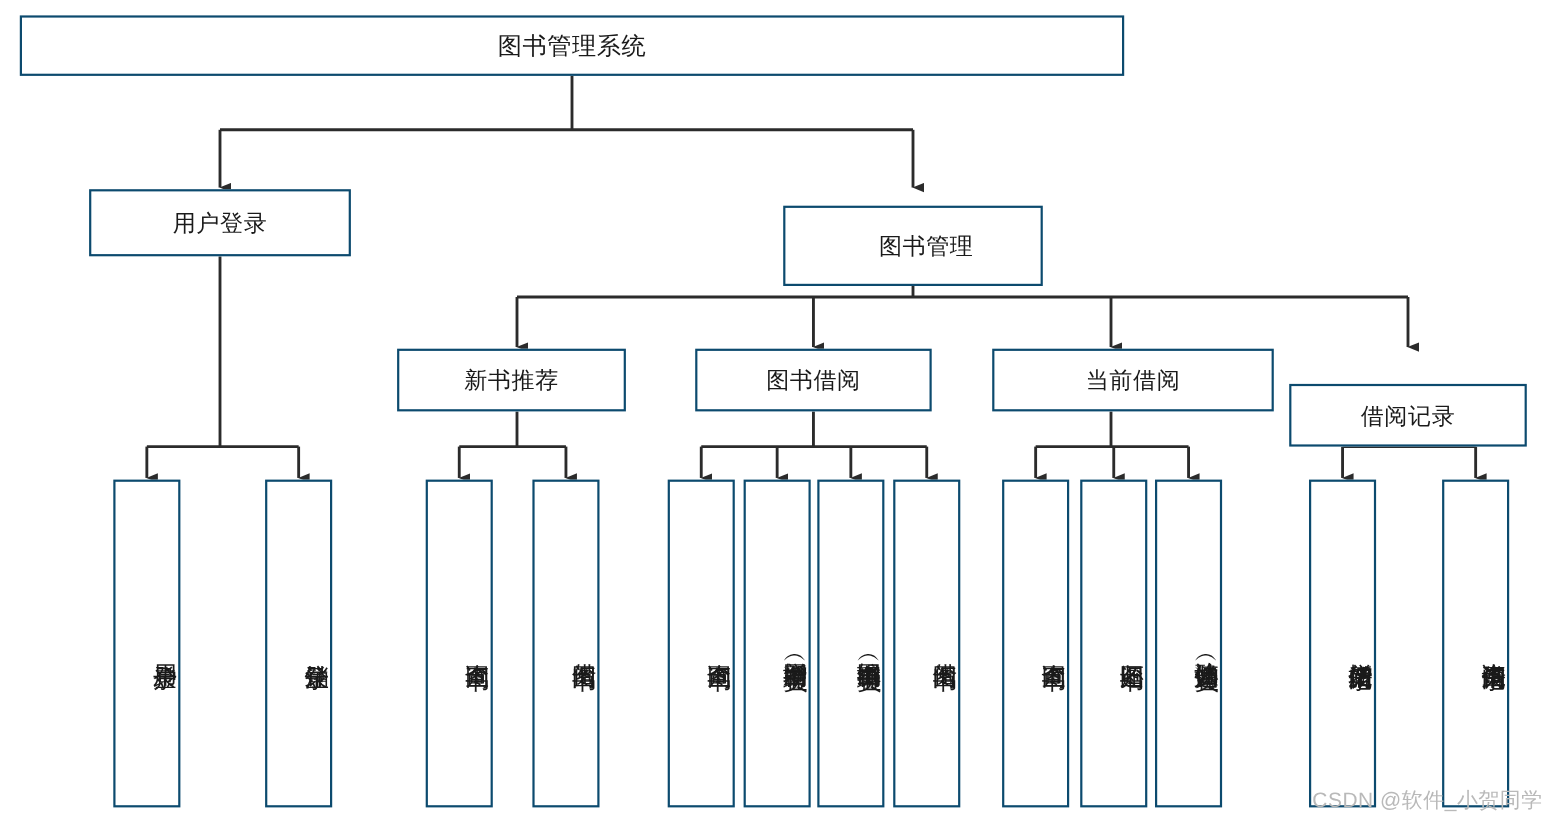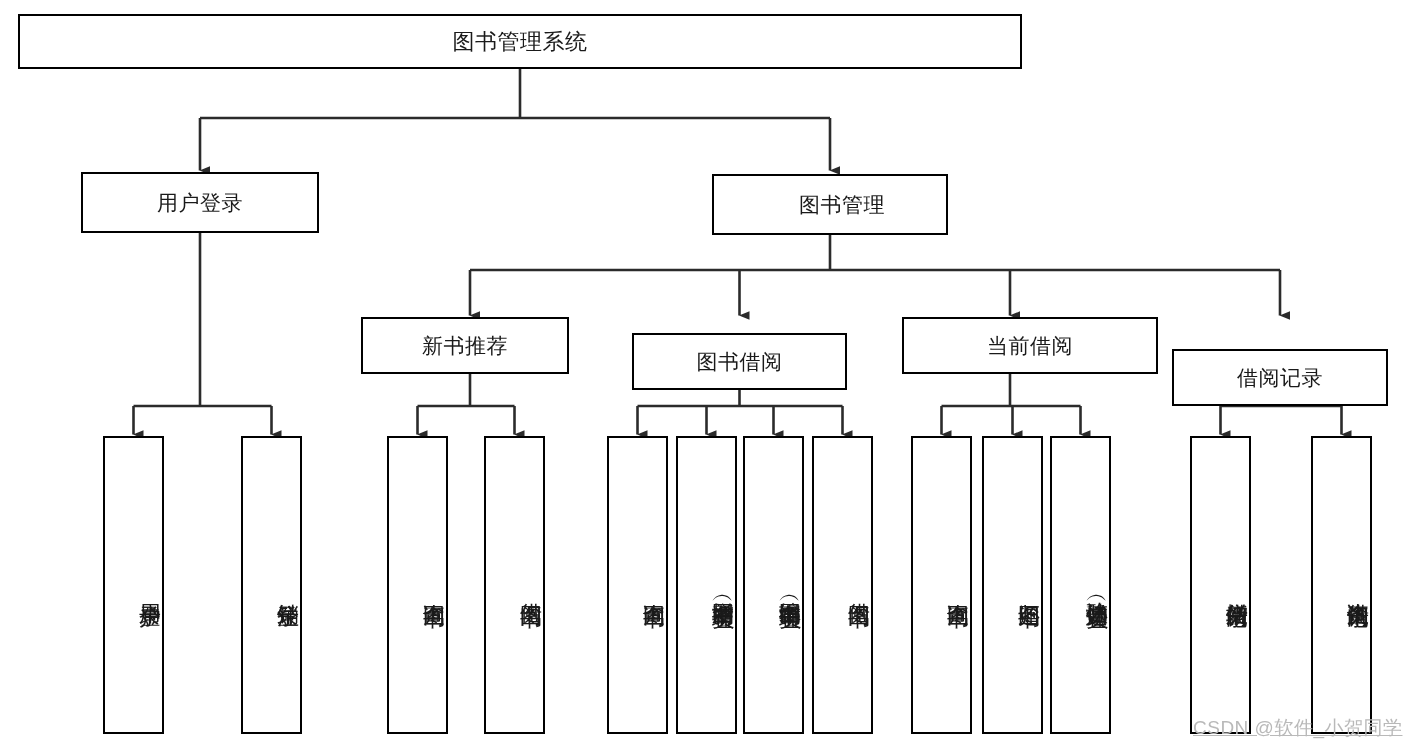--- a/index.html
+++ b/index.html
@@ -20,21 +20,21 @@
   #wires {
     position: absolute;
     left: 0;
     top: 0;
     width: 1405px;
     height: 747px;
   }
   .node {
     position: absolute;
     box-sizing: border-box;
-    border: 2px solid #000000;
+    border: 2px solid #0c4a6e;
     background: #ffffff;
     display: flex;
     align-items: center;
     justify-content: center;
     color: #1a1a1a;
   }
   .node-h {
     font-size: 21px;
     letter-spacing: 0.5px;
   }
@@ -48,21 +48,20 @@
     justify-content: center;
     padding-top: 6px;
   }
   .lvl0 { font-size: 22px; }
   .watermark {
     position: absolute;
     color: #b9b9b9;
     font-size: 19px;
     white-space: nowrap;
     letter-spacing: 0.5px;
-    text-decoration: underline;
   }
 </style>
 </head>
 <body>
 
 <div id="canvas">
   <svg id="wires" viewBox="0 0 1405 747" xmlns="http://www.w3.org/2000/svg">
     <defs>
       <marker id="arrowhead" markerWidth="9" markerHeight="11" refX="4.2" refY="10" orient="auto" markerUnits="userSpaceOnUse">
         <polygon points="0,0 8.4,0 4.2,10.5" fill="#2b2b2b"></polygon>
@@ -101,24 +100,24 @@
         <line x1="1280" y1="374" x2="1280" y2="406"></line>
         <line x1="1220.5" y1="406" x2="1341.5" y2="406"></line>
         <line x1="1220.5" y1="406" x2="1220.5" y2="434.5" marker-end="url(#arrowhead)"></line>
         <line x1="1341.5" y1="406" x2="1341.5" y2="434.5" marker-end="url(#arrowhead)"></line>
       </g>
   </svg>
 
   <div class="node node-h lvl0" style="left: 18px; top: 14px; width: 1004px; height: 55px;">图书管理系统</div>
 
   <div class="node node-h" style="left: 81px; top: 172px; width: 238px; height: 61px;">用户登录</div>
-  <div class="node node-h" style="left: 712px; top: 174px; width: 236px; height: 61px; padding-left: 24px;">图书管理</div>
+  <div class="node node-h" style="left: 712px; top: 187px; width: 236px; height: 73px; padding-left: 24px;">图书管理</div>
 
   <div class="node node-h" style="left: 361px; top: 317px; width: 208px; height: 57px;">新书推荐</div>
-  <div class="node node-h" style="left: 632px; top: 317px; width: 215px; height: 57px; margin-top: 16px;">图书借阅</div>
+  <div class="node node-h" style="left: 632px; top: 317px; width: 215px; height: 57px;">图书借阅</div>
   <div class="node node-h" style="left: 902px; top: 317px; width: 256px; height: 57px;">当前借阅</div>
   <div class="node node-h" style="left: 1172px; top: 317px; width: 216px; height: 57px; margin-top: 32px;">借阅记录</div>
 
   <div class="node node-v" style="left: 103px; top: 436px; width: 61px; height: 298px;">用户登录</div>
   <div class="node node-v" style="left: 241px; top: 436px; width: 61px; height: 298px;">注销登录</div>
   <div class="node node-v" style="left: 387px; top: 436px; width: 61px; height: 298px;">查询图书</div>
   <div class="node node-v" style="left: 484px; top: 436px; width: 61px; height: 298px;">借阅图书</div>
   <div class="node node-v" style="left: 607px; top: 436px; width: 61px; height: 298px;">查询图书</div>
   <div class="node node-v" style="left: 676px; top: 436px; width: 61px; height: 298px;">新增图书（管理员）</div>
   <div class="node node-v" style="left: 743px; top: 436px; width: 61px; height: 298px;">编辑图书（管理员）</div>

